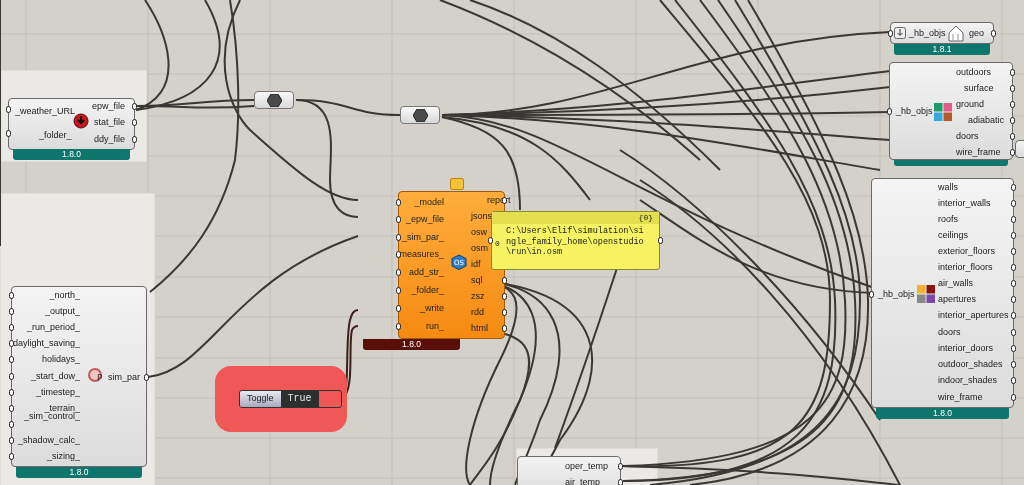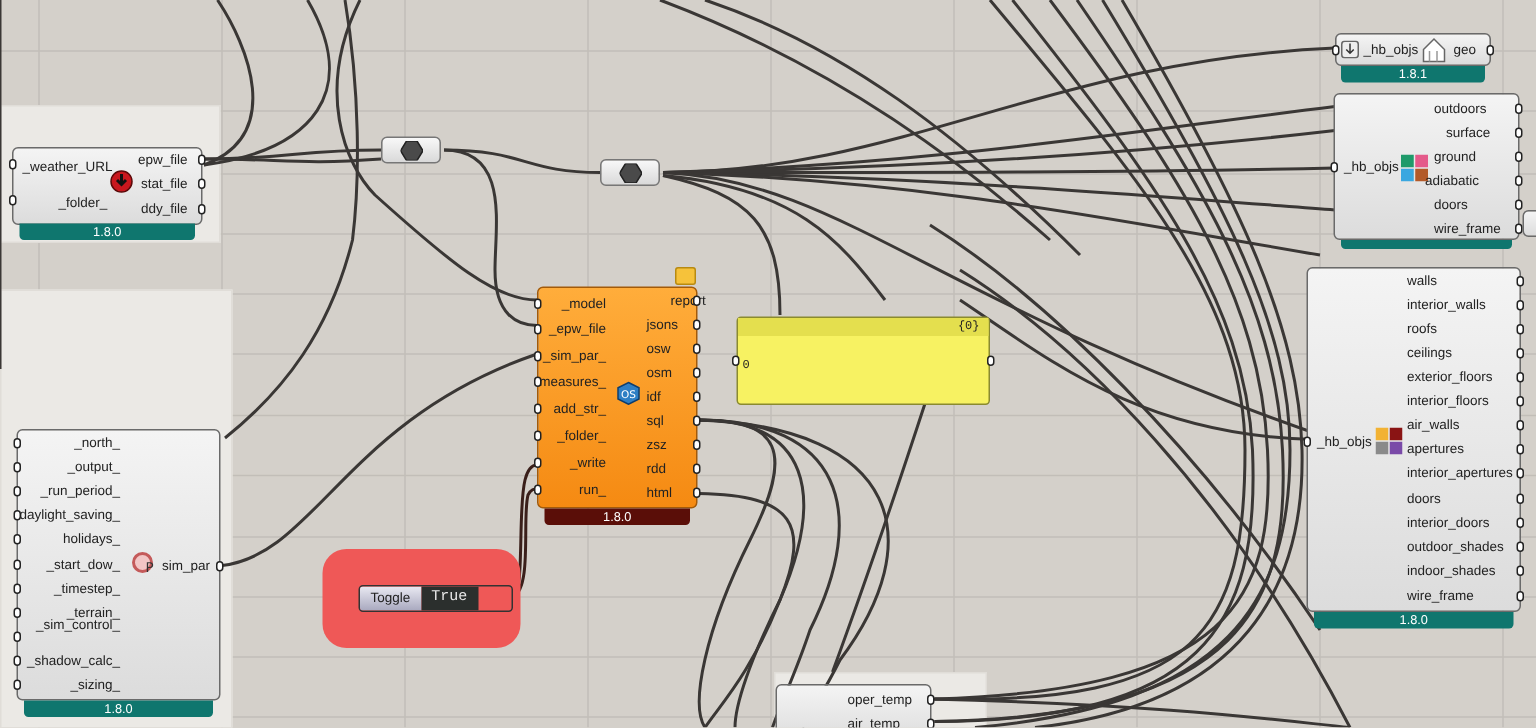--- a/index.html
+++ b/index.html
@@ -19,21 +19,21 @@
   .comp .lbl { position:absolute; white-space:nowrap; line-height:11px; }
   .comp .lbl.r { text-align:right; }
   .ver {
     position:absolute; height:11px; background:#0f766e; color:#fff;
     font-size:8.5px; line-height:11px; text-align:center; border-radius:0 0 3px 3px;
   }
   .port {
     position:absolute; width:5px; height:7px; border:1px solid #222; background:#fff;
     border-radius:4px; box-sizing:border-box;
   }
-  .orange { background:linear-gradient(#ffad3b,#f58a12); border-color:#a25a0a; }
+  .orange { background:linear-gradient(#ffad3b,#f58a12); border-color:#a25a0a;margin-left:40px; }
   .orange-ver { background:#5a0e08; }
   .panel {
     position:absolute; background:#f7f262; border:1px solid #8a8a30; border-radius:3px;
     font-family:"Liberation Mono", "DejaVu Sans Mono", monospace; font-size:8.5px; color:#222;
   }
   .panel .hdr { height:12px; background:#e4df4e; text-align:right; padding-right:6px; line-height:12px; font-size:8px; }
   .panel .body { padding:2px 4px 0 14px; line-height:10.5px; white-space:pre; }
   .panel .idx { position:absolute; left:3px; top:27px; font-size:8px; }
   .relay {
     position:absolute; width:40px; height:18px; border:1px solid #777; border-radius:4px;
@@ -209,20 +209,23 @@
   <span class="port" style="right:-3px;top:85px;"></span>
   <span class="port" style="right:-3px;top:101px;"></span>
   <span class="port" style="right:-3px;top:117px;"></span>
   <span class="port" style="right:-3px;top:133px;"></span>
 </div>
 <div class="ver orange-ver" style="left:363px;top:339px;width:97px;">1.8.0</div>
 
 <div class="panel" style="left:491px;top:211px;width:167px;height:57px;">
   <div class="hdr">{0}</div>
   <span class="idx">0</span>
+  <div class="body">C:\Users\Elif\simulation\si
+ngle_family_home\openstudio
+\run\in.osm</div>
   <span class="port" style="left:-4px;top:25px;"></span>
   <span class="port" style="right:-4px;top:25px;"></span>
 </div>
 
 <div class="comp" style="left:11px;top:286px;width:136px;height:181px;">
   <span class="lbl r" style="right:66px;top:3px;">_north_</span>
   <span class="lbl r" style="right:66px;top:19px;">_output_</span>
   <span class="lbl r" style="right:66px;top:35px;">_run_period_</span>
   <span class="lbl r" style="right:66px;top:51px;">daylight_saving_</span>
   <span class="lbl r" style="right:66px;top:67px;">holidays_</span>
@@ -280,21 +283,21 @@
   <span class="lbl" style="left:6px;top:43px;">_hb_objs</span>
   <svg class="icon-box" style="left:44px;top:40px;" width="18" height="18" viewBox="0 0 18 18">
     <rect x="0" y="0" width="8.5" height="8.5" fill="#1f9a6a"></rect>
     <rect x="9.5" y="0" width="8.5" height="8.5" fill="#e45a8a"></rect>
     <rect x="0" y="9.5" width="8.5" height="8.5" fill="#3aa7e0"></rect>
     <rect x="9.5" y="9.5" width="8.5" height="8.5" fill="#b25a2a"></rect>
   </svg>
   <span class="lbl" style="left:66px;top:4px;">outdoors</span>
   <span class="lbl" style="left:50px;top:20px;margin-left:24px;">surface</span>
   <span class="lbl" style="left:66px;top:36px;">ground</span>
-  <span class="lbl" style="left:60px;top:52px;">adiabatic</span>
+  <span class="lbl" style="left:78px;top:52px;">adiabatic</span>
   <span class="lbl" style="left:66px;top:68px;">doors</span>
   <span class="lbl" style="left:66px;top:84px;">wire_frame</span>
   <span class="port" style="right:-3px;top:6px;"></span>
   <span class="port" style="right:-3px;top:22px;"></span>
   <span class="port" style="right:-3px;top:38px;"></span>
   <span class="port" style="right:-3px;top:54px;"></span>
   <span class="port" style="right:-3px;top:70px;"></span>
   <span class="port" style="right:-3px;top:86px;"></span>
 </div>
 <div class="ver" style="left:894px;top:160px;width:114px;height:6px;"></div>

